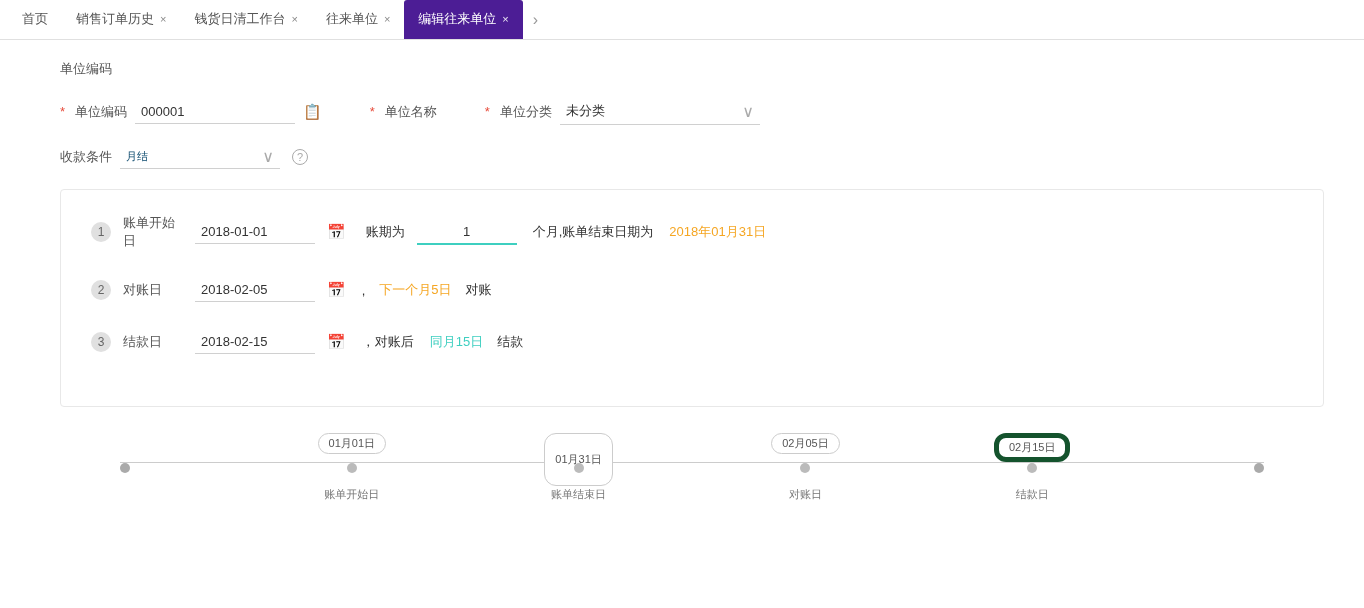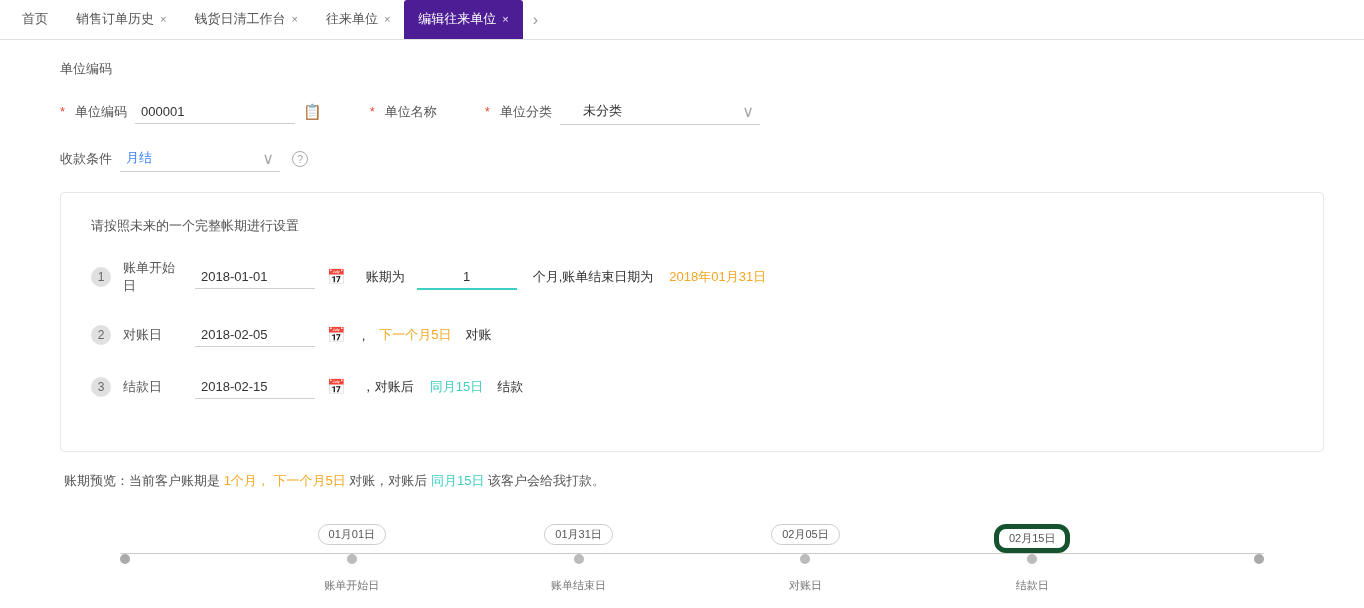--- a/index.html
+++ b/index.html
@@ -259,37 +259,36 @@
       <span class="calendar-icon">📋</span>
     </div>
     <div class="form-field-group">
       <span class="required-star">*</span>
       <span class="form-label">单位名称</span>
     </div>
     <div class="form-field-group">
       <span class="required-star">*</span>
       <span class="form-label">单位分类</span>
       <div class="dropdown-wrapper">
-        <span style="padding:4px 6px;font-size:13px;color:#333;margin-left:17px;">未分类</span>
+        <span style="padding:4px 6px;font-size:13px;color:#333;">未分类</span>
         <span class="dropdown-arrow" style="font-size:16px;color:#aaa;margin-left:auto;padding-right:6px;">∨</span>
       </div>
     </div>
   </div>
 
   <div class="form-row">
     <span class="form-label">收款条件</span>
     <div class="dropdown-wrapper" style="width:160px;">
-      <span style="padding:4px 6px;font-size:13px;color:#3b82f6;">月结</span>
+      <span style="padding:4px 6px;font-size:11px;color:#0c4a6e;">月结</span>
       <span class="dropdown-arrow" style="font-size:16px;color:#aaa;margin-left:auto;padding-right:6px;">∨</span>
     </div>
     <div class="help-icon">?</div>
   </div>
 
   <div class="card-section">
-    <div class="card-title">请按照未来的一个完整帐期进行设置</div>
 
     <div class="row-item">
       <div class="row-num">1</div>
       <span class="row-label">账单开始日</span>
       <input class="date-input" type="text" value="2018-01-01" style="">
       <span class="calendar-icon">📅</span>
       <span class="inline-text" style="margin-left:8px;">账期为</span>
       <input class="period-input" type="text" value="1" style="">
       <span class="inline-text" style="margin-left:4px;">个月,账单结束日期为</span>
       <span class="highlight-orange" style="margin-left:4px;">2018年01月31日</span>
@@ -309,47 +308,39 @@
       <div class="row-num">3</div>
       <span class="row-label">结款日</span>
       <input class="date-input" type="text" value="2018-02-15" style="">
       <span class="calendar-icon">📅</span>
       <span class="inline-text" style="margin-left:4px;">，对账后</span>
       <span class="highlight-teal" style="margin-left:4px;">同月15日</span>
       <span class="inline-text" style="margin-left:2px;">结款</span>
     </div>
   </div>
 
-  <div class="preview-text">
-    <span>账期预览：当前客户账期是</span>
-    <span class="highlight-orange">1个月，</span>
-    <span class="highlight-orange">下一个月5日</span>
-    <span>对账，对账后</span>
-    <span class="highlight-teal">同月15日</span>
-    <span>该客户会给我打款。</span>
-  </div>
 
   <div style="position:relative; padding: 36px 40px 40px; margin: 0 20px; text-align: right;">
 
     <div style="position:absolute;top:50%;left:40px;right:40px;height:1px;background:#ccc;transform:translateY(-8px);"></div>
 
     <div style="display:flex;justify-content:space-between;align-items:center;position:relative;">
 
       <div style="display:flex;align-items:center;position:relative;">
         <div style="width:10px;height:10px;border-radius:50%;background:#aaa;z-index:2;"></div>
       </div>
 
       <div style="display:flex;flex-direction:column;align-items:center;position:relative;">
         <div style="position:absolute;top:-30px;border:1px solid #ccc;border-radius:12px;padding:2px 10px;font-size:11px;color:#555;background:#fff;white-space:nowrap;">01月01日</div>
         <div style="width:10px;height:10px;border-radius:50%;background:#bbb;z-index:2;"></div>
         <div style="position:absolute;top:24px;font-size:11px;color:#777;white-space:nowrap;">账单开始日</div>
       </div>
 
       <div style="display:flex;flex-direction:column;align-items:center;position:relative;">
-        <div style="position:absolute;top:-30px;border:1px solid #ccc;border-radius:12px;padding:2px 10px;font-size:11px;color:#555;background:#fff;white-space:nowrap;">01月31日</div>
+        <div style="position:absolute;top:-30px;border:1px solid #ccc;border-radius:12px;padding:18px 10px;font-size:11px;color:#555;background:#fff;white-space:nowrap;">01月31日</div>
         <div style="width:10px;height:10px;border-radius:50%;background:#bbb;z-index:2;"></div>
         <div style="position:absolute;top:24px;font-size:11px;color:#777;white-space:nowrap;">账单结束日</div>
       </div>
 
       <div style="display:flex;flex-direction:column;align-items:center;position:relative;">
         <div style="position:absolute;top:-30px;border:1px solid #ccc;border-radius:12px;padding:2px 10px;font-size:11px;color:#555;background:#fff;white-space:nowrap;">02月05日</div>
         <div style="width:10px;height:10px;border-radius:50%;background:#bbb;z-index:2;"></div>
         <div style="position:absolute;top:24px;font-size:11px;color:#777;white-space:nowrap;">对账日</div>
       </div>
 

